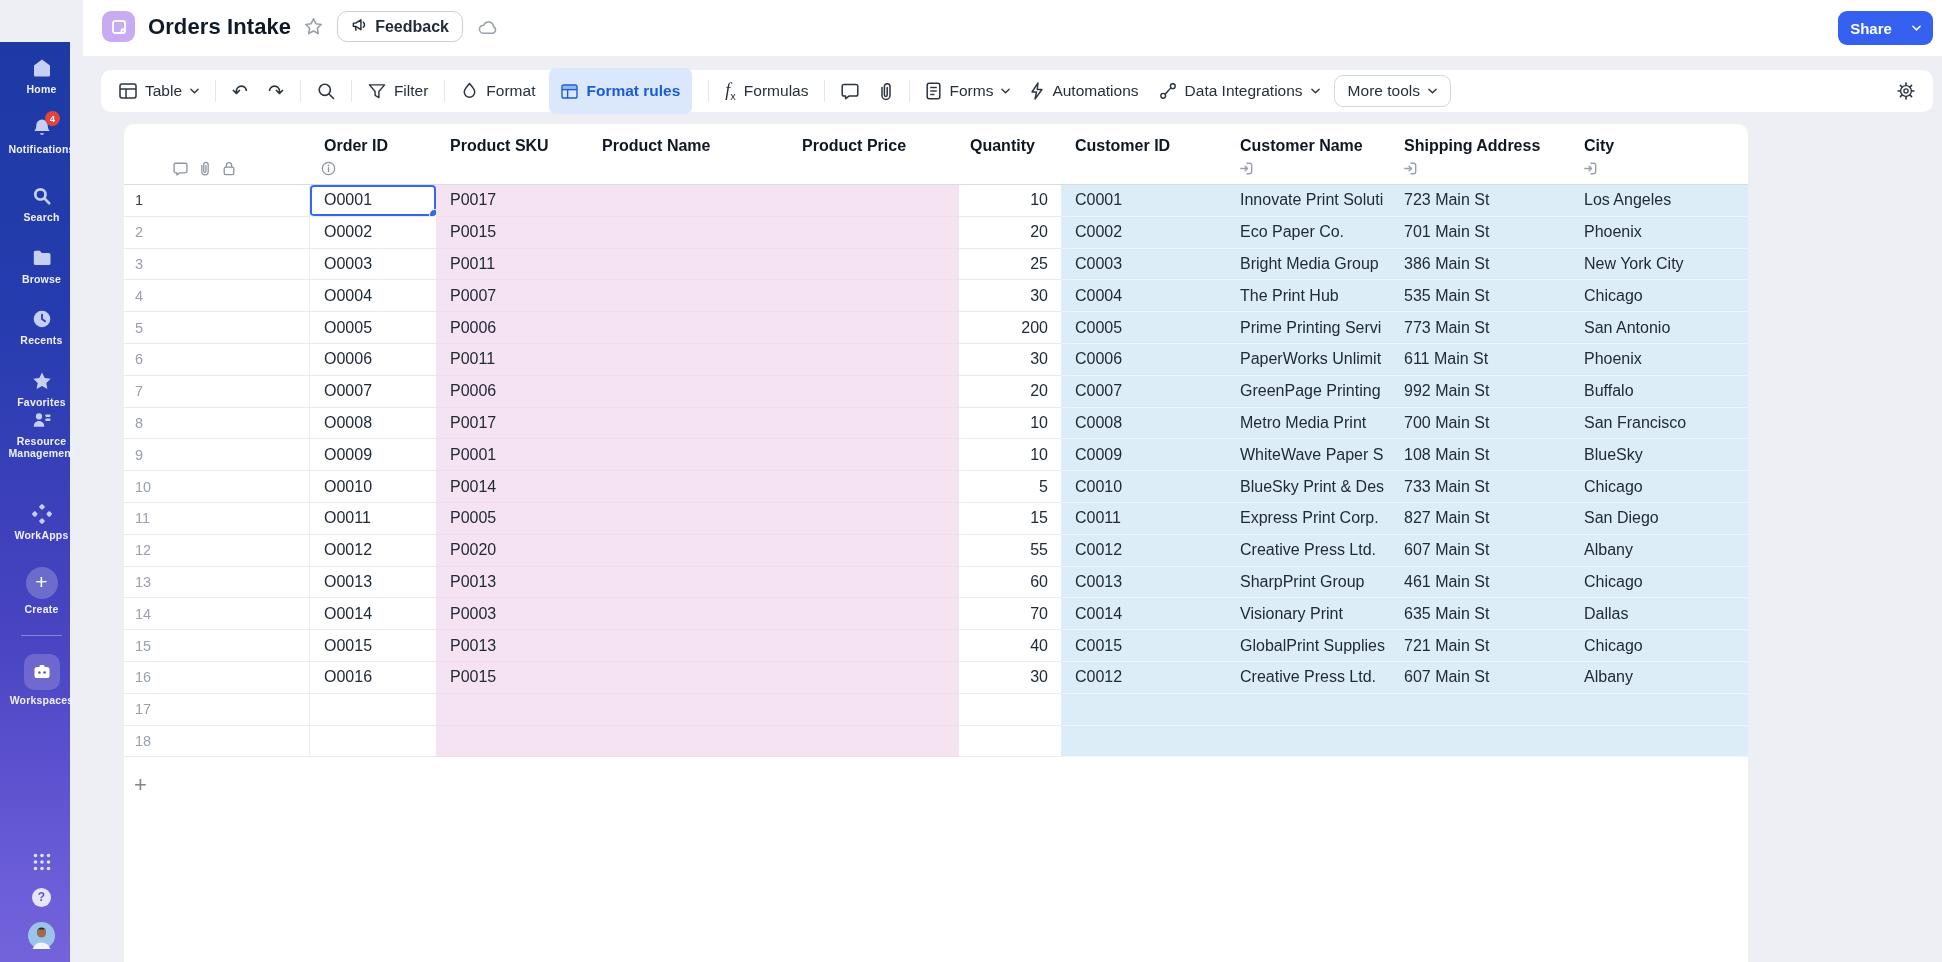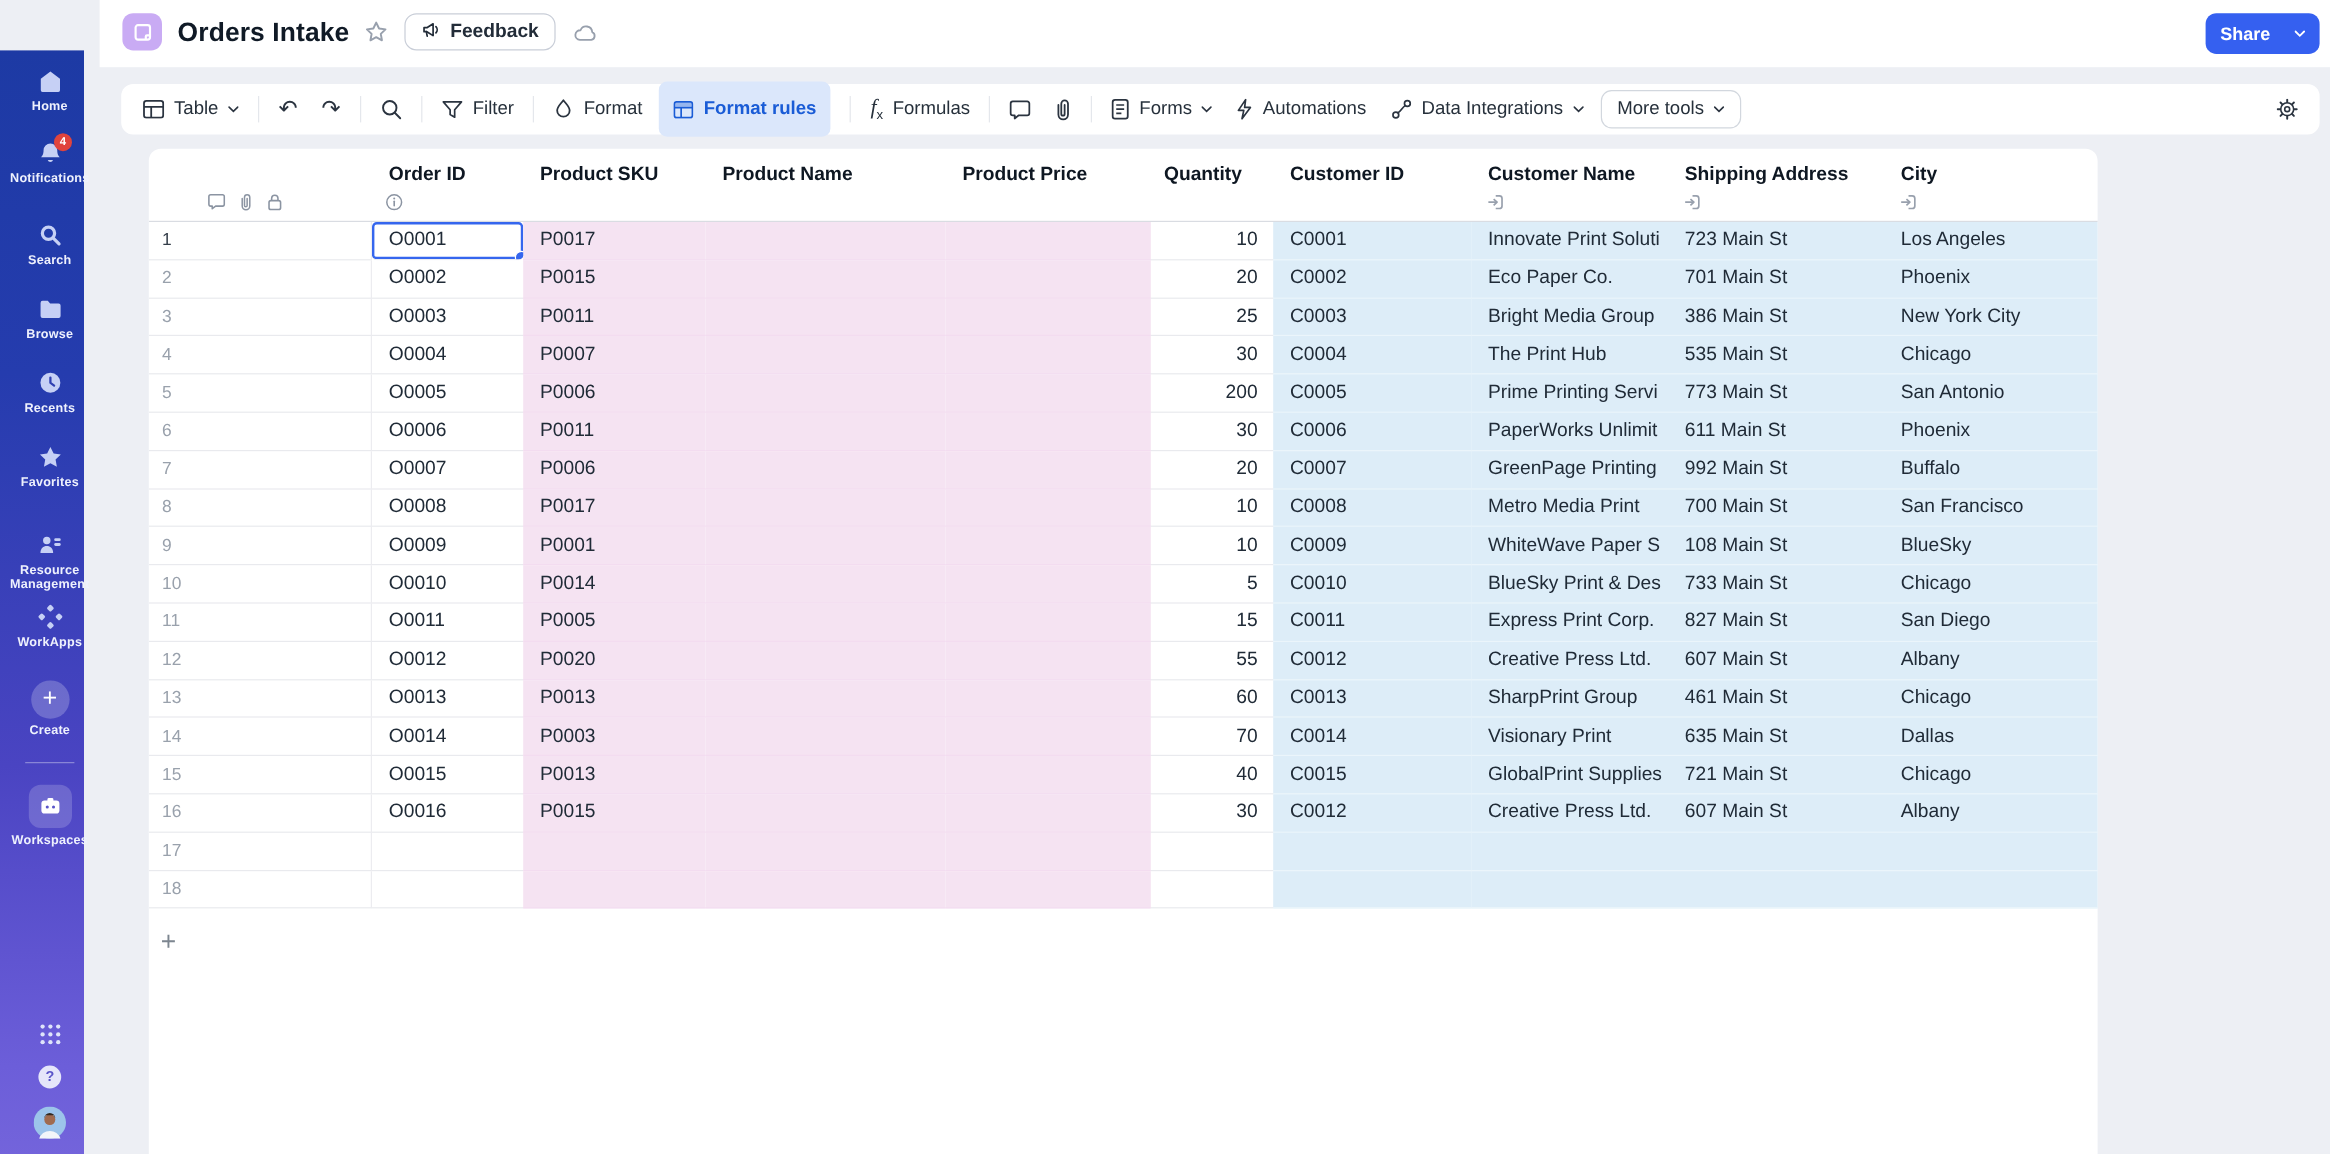--- a/index.html
+++ b/index.html
@@ -126,21 +126,21 @@
     <div class="lbl">Recents</div>
   </div>
   <div class="side-item" style="top:327px">
     <div class="ic">
       <svg width="22" height="22" viewBox="0 0 22 22">
           <path d="M11 2.4 l2.7 5.5 6 .9 -4.4 4.2 1.1 5.9 -5.4 -2.9 -5.4 2.9 1.1 -5.9 -4.4 -4.2 6 -.9 Z" fill="#c6d0f5"></path>
         </svg>
     </div>
     <div class="lbl">Favorites</div>
   </div>
-  <div class="side-item" style="top:400px">
+  <div class="side-item" style="top:366px">
     <div class="ic">
       <svg width="22" height="22" viewBox="0 0 22 22">
           <circle cx="8" cy="7.4" r="3.1" fill="#c6d0f5"></circle>
           <path d="M2.7 17.8 c0-3.5 2.4-5.7 5.3-5.7 s5.3 2.2 5.3 5.7 Z" fill="#c6d0f5"></path>
           <rect x="14.2" y="5.6" width="5.4" height="2.3" rx="1.1" fill="#c6d0f5"></rect>
           <rect x="14.2" y="9.6" width="5.4" height="2.3" rx="1.1" fill="#c6d0f5"></rect>
         </svg>
     </div>
     <div class="lbl" style="padding:0 4px">Resource Management</div>
   </div>

